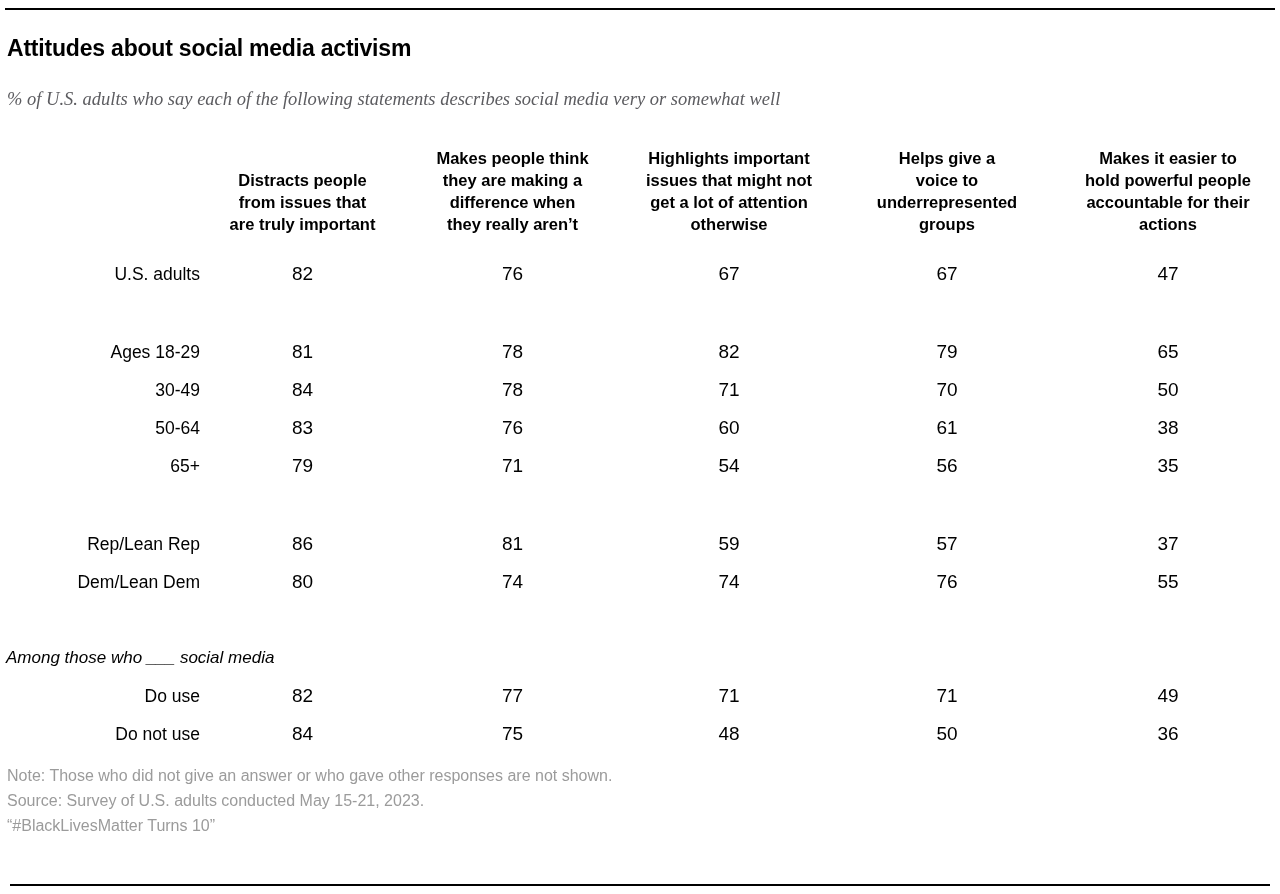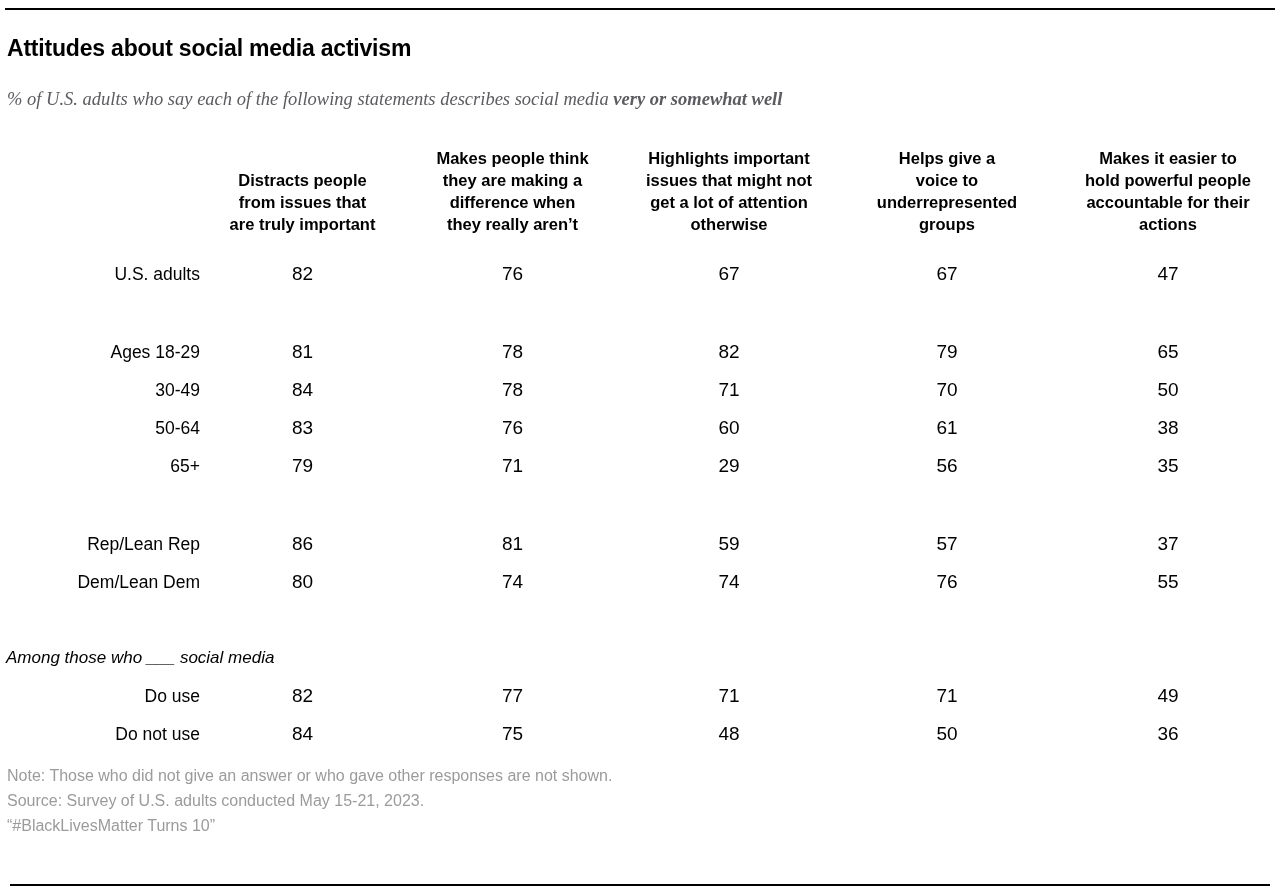--- a/index.html
+++ b/index.html
@@ -11,21 +11,21 @@
   .rule-bottom { position: absolute; left: 5px; right: 5px; bottom: 8px; }
   .title {
     margin: 24px 4px 0 7px;
     font-size: 23px; font-weight: bold; line-height: 28px; letter-spacing: -0.2px;
   }
   .subtitle {
     margin: 26px 0 0 7px;
     font-family: "Liberation Serif", serif; font-style: italic;
     font-size: 18.5px; line-height: 22px; color: #5c5c60;
   }
-  .subtitle .em { font-weight: bold; }
+  .subtitle .em { font-weight: normal; }
   .grid { display: grid; grid-template-columns: 200px 205px 215px 218px 218px 224px; }
   .header-row { margin-top: 15px; height: 90px; align-items: end; }
   .header-cell {
     text-align: center; font-weight: bold; font-size: 16.5px; line-height: 22px;
     white-space: pre-line; align-self: end; margin-top: 22px;
   }
   .row { height: 38px; align-items: center; }
   .first-row { margin-top: 8px; }
   .group { margin-top: 40px; }
   .group-use { margin-top: 46px; }
@@ -106,21 +106,21 @@
             <div class="value-cell">83</div>
             <div class="value-cell">76</div>
             <div class="value-cell">60</div>
             <div class="value-cell">61</div>
             <div class="value-cell">38</div>
           </div>
           <div class="grid row">
             <div class="label-cell">65+</div>
             <div class="value-cell">79</div>
             <div class="value-cell">71</div>
-            <div class="value-cell">29</div>
+            <div class="value-cell">54</div>
             <div class="value-cell">56</div>
             <div class="value-cell">35</div>
           </div>
         </div>
         <div class="group">
           <div class="grid row">
             <div class="label-cell">Rep/Lean Rep</div>
             <div class="value-cell">86</div>
             <div class="value-cell">81</div>
             <div class="value-cell">59</div>

